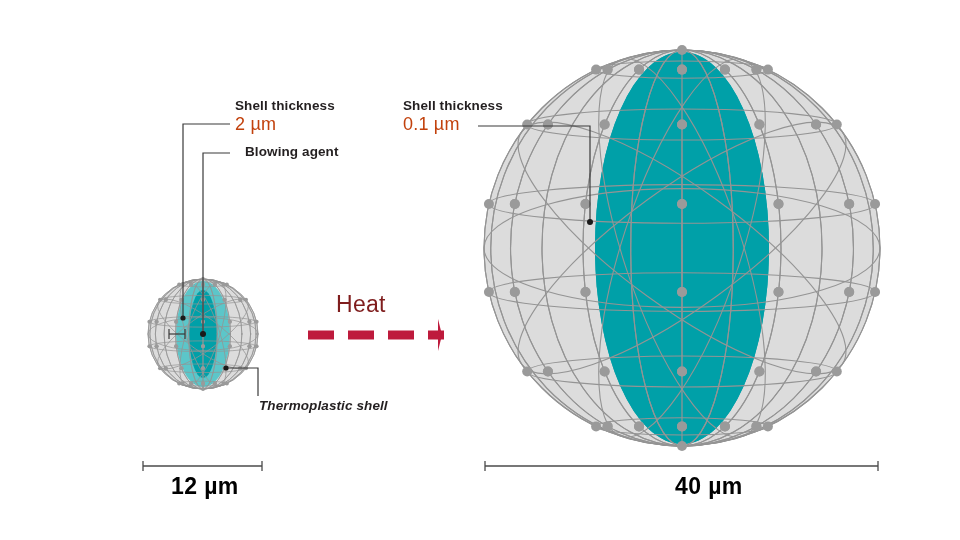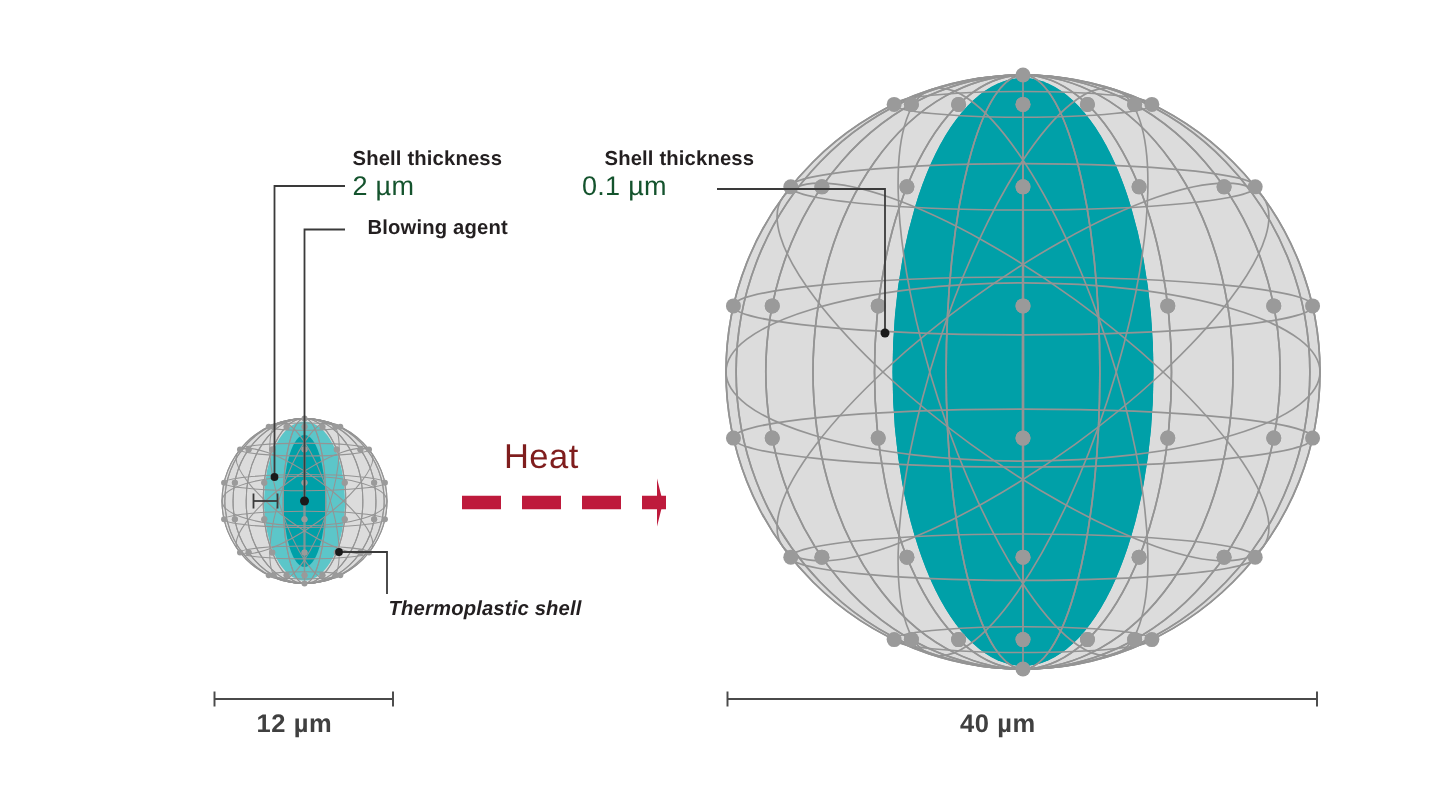--- a/index.html
+++ b/index.html
@@ -37,40 +37,40 @@
   .lbl-title {
     font-size: 13.5px;
     font-weight: bold;
     letter-spacing: .1px;
     color: #231f20;
   }
   .lbl-value {
     font-size: 18px;
     font-weight: normal;
     letter-spacing: .2px;
-    color: #14532d;
+    color: #c2410c;
   }
   .lbl-plain {
     font-size: 13.5px;
     font-weight: bold;
     letter-spacing: .1px;
     color: #231f20;
   }
   .heat-word {
     position: absolute;
     font-size: 23px;
     font-weight: normal;
     color: #7f1d1d;
     letter-spacing: .3px;
   }
   .scale-text {
     position: absolute;
-    font-size: 17px;
+    font-size: 23px;
     font-weight: bold;
-    color: #404040;
+    color: #000000;
     letter-spacing: .4px;
   }
 </style>
 </head>
 <body>
 
 <div id="stage">
 
   <svg id="scene" viewBox="0 0 960 540">
     <g id="g-right-sphere">
@@ -322,20 +322,20 @@
         </g>
       </g>
   </svg>
 
   <div class="lbl lbl-title" style="left:205px; top:99px;">Shell thickness</div>
   <div class="lbl lbl-value" style="left:205px; top:115px;">2 µm</div>
   <div class="lbl lbl-plain" style="left:205px; top:145px;padding-left:10px;">Blowing agent</div>
   <div class="lbl lbl-plain" style="left:229px; top:399px;font-style:italic;">Thermoplastic shell</div>
 
   <div class="lbl lbl-title" style="left:373px; top:99px;">Shell thickness</div>
-  <div class="lbl lbl-value" style="left:358px; top:115px;">0.1 µm</div>
+  <div class="lbl lbl-value" style="left:373px; top:115px;">0.1 µm</div>
 
   <div class="heat-word" style="left:306px; top:291px;">Heat</div>
 
   <div class="scale-text" style="left:141px; top:473px;">12 µm</div>
-  <div class="scale-text" style="left:610px; top:473px;text-align:center;">40 µm</div>
+  <div class="scale-text" style="left:645px; top:473px;text-align:center;">40 µm</div>
 
 </div>
 
 </body></html>

